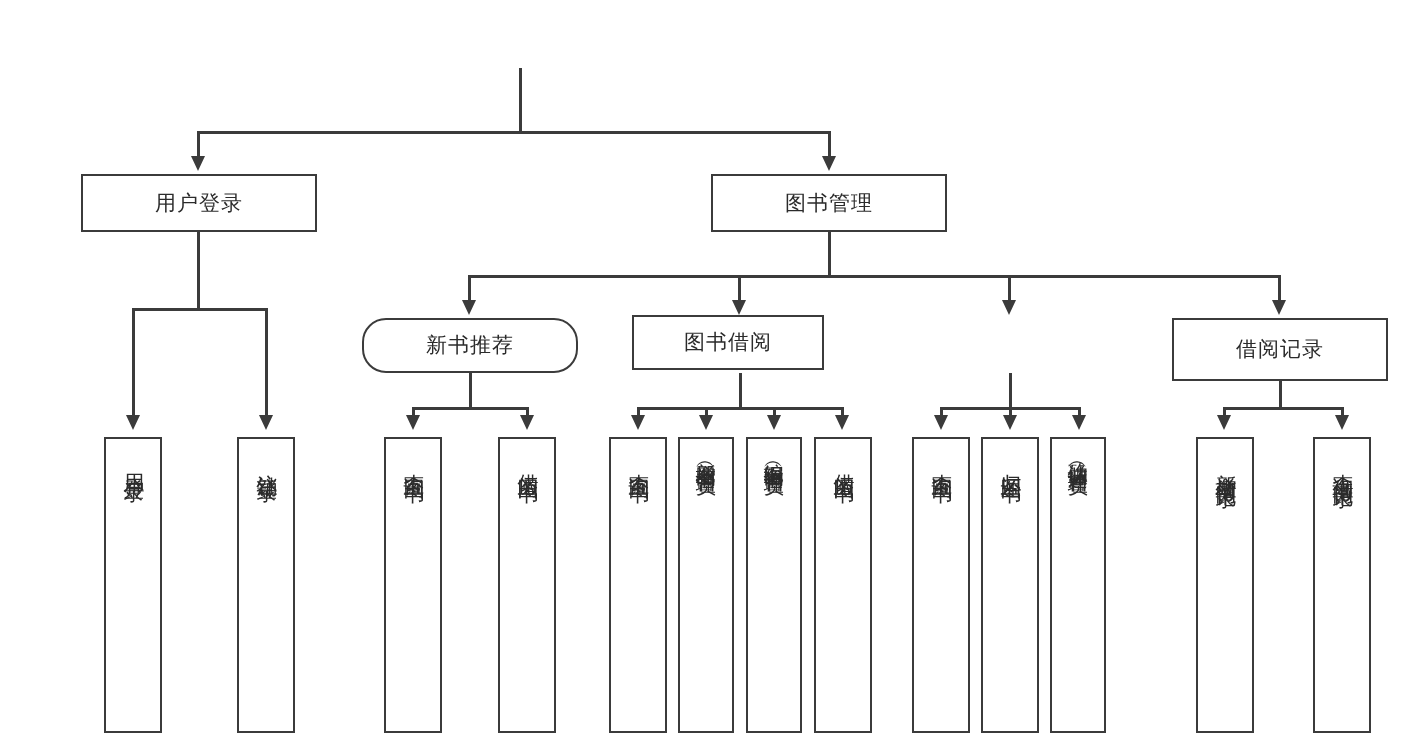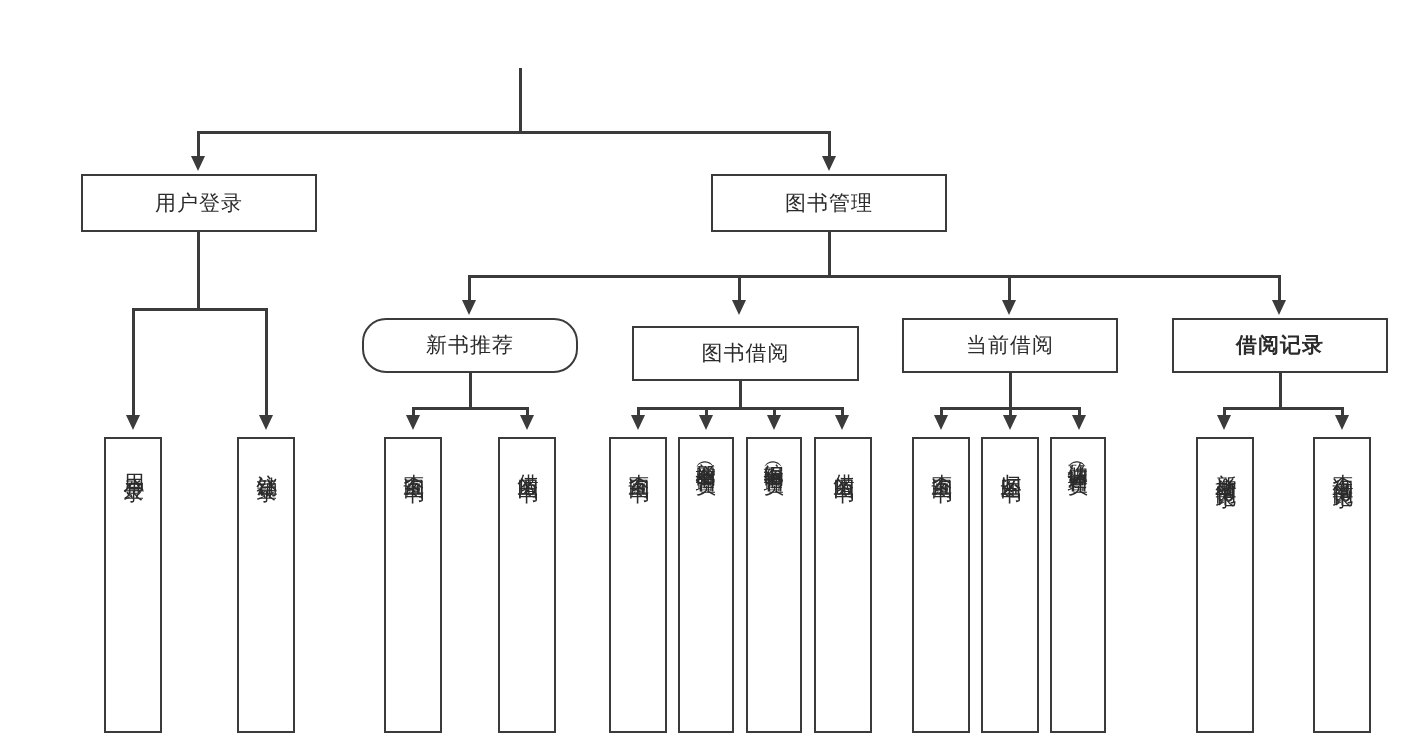--- a/index.html
+++ b/index.html
@@ -122,27 +122,24 @@
   <div class="ln v" style="left:738px;top:275px;width:2.5px;height:28px;"></div>
   <div class="arw" style="left:732px;top:300px;"></div>
   <div class="ln v" style="left:1008px;top:275px;width:2.5px;height:28px;"></div>
   <div class="arw" style="left:1002px;top:300px;"></div>
   <div class="ln v" style="left:1278px;top:275px;width:2.5px;height:28px;"></div>
   <div class="arw" style="left:1272px;top:300px;"></div>
 
   <div class="node lvl3" style="left:362px;top:318px;width:216px;height:55px;border-radius:24px;">
     <span class="lbl">新书推荐</span>
   </div>
-  <div class="node lvl3" style="left:632px;top:326px;width:227px;height:55px;">
+  <div class="node lvl3" style="left:632px;top:315px;width:192px;height:55px;">
     <span class="lbl">图书借阅</span>
   </div>
-  <div class="node lvl3" style="left:902px;top:318px;width:216px;height:55px;">
-    <span class="lbl">当前借阅</span>
-  </div>
-  <div class="node lvl3" style="left:1172px;top:318px;width:216px;height:55px;font-weight:bold;">
+  <div class="node lvl3" style="left:1172px;top:318px;width:216px;height:63px;">
     <span class="lbl">借阅记录</span>
   </div>
 
   <div class="ln v" style="left:469px;top:373px;width:2.5px;height:36px;"></div>
   <div class="ln h" style="left:412px;top:407px;width:116px;height:2.5px;"></div>
   <div class="ln v" style="left:412px;top:407px;width:2.5px;height:12px;"></div>
   <div class="arw" style="left:406px;top:415px;"></div>
   <div class="ln v" style="left:526px;top:407px;width:2.5px;height:12px;"></div>
   <div class="arw" style="left:520px;top:415px;"></div>
 

